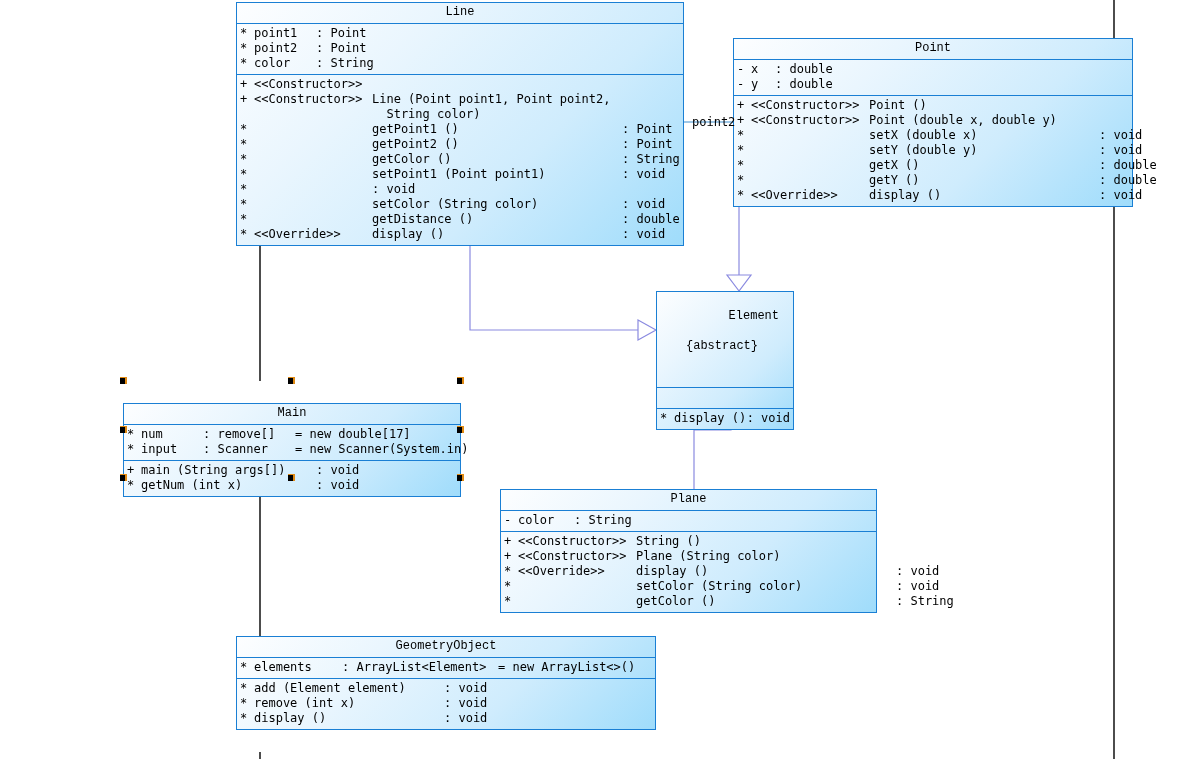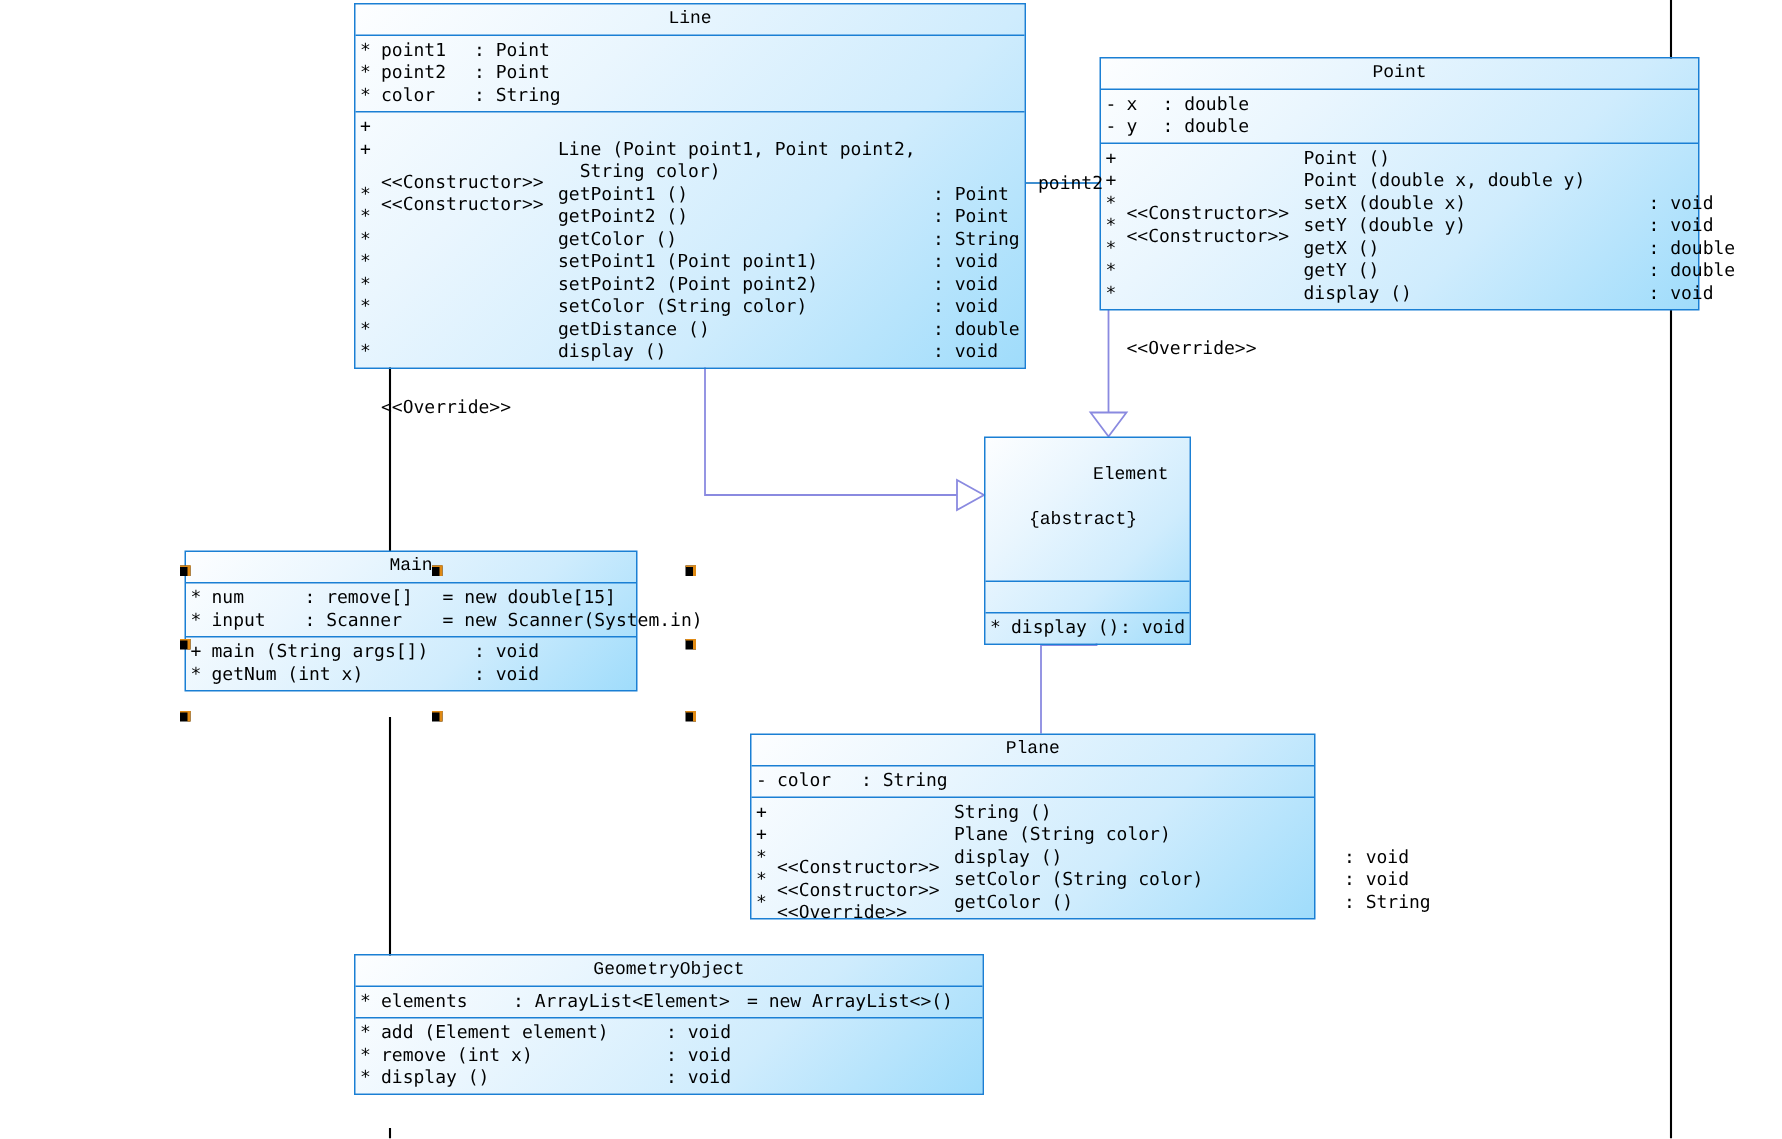--- a/index.html
+++ b/index.html
@@ -44,26 +44,26 @@
   .vis{width:14px;flex:0 0 14px;}
   .stereo{flex:0 0 auto;white-space:pre;}
   .sig{flex:1 1 auto;white-space:pre;overflow:hidden;}
   .ret{flex:0 0 auto;white-space:pre;text-align:left;}
   .empty-comp{height:20px;}
 
   
   #box-line{left:236px;top:2px;width:448px;}
   #box-point{left:733px;top:38px;width:400px;}
   #box-element{left:656px;top:291px;width:138px;}
-  #box-main{left:123px;top:367px;width:302px;}
+  #box-main{left:123px;top:403px;width:338px;}
   #box-plane{left:500px;top:489px;width:377px;}
   #box-geometry{left:236px;top:636px;width:420px;}
 
   
-  .c-stereo{flex:0 0 118px;margin-top:37px;}
+  .c-stereo{flex:0 0 118px;}
   .c-sig-line{flex:0 0 250px;}
   .c-sig-point{flex:0 0 230px;}
   .c-sig-plane{flex:0 0 260px;}
   .c-sig-geo{flex:0 0 190px;}
   .c-sig-main{flex:0 0 175px;}
 
   
   .a-name{flex:0 0 62px;white-space:pre;}
   .a-name-pt{flex:0 0 24px;white-space:pre;}
   .a-name-pl{flex:0 0 56px;white-space:pre;}
@@ -196,21 +196,20 @@
       </div>
       <div class="row">
         <span class="vis">*</span>
         <span class="stereo c-stereo"></span>
         <span class="sig c-sig-line">setPoint1 (Point point1)</span>
         <span class="ret">: void</span>
       </div>
       <div class="row">
         <span class="vis">*</span>
         <span class="stereo c-stereo"></span>
-        <span class="sig c-sig-line">setPoint2 (Point point2)</span>
         <span class="ret">: void</span>
       </div>
       <div class="row">
         <span class="vis">*</span>
         <span class="stereo c-stereo"></span>
         <span class="sig c-sig-line">setColor (String color)</span>
         <span class="ret">: void</span>
       </div>
       <div class="row">
         <span class="vis">*</span>
@@ -308,21 +307,21 @@
 
   <div class="uml" id="box-main">
     <div class="compartment">
       <div class="title">Main</div>
     </div>
     <div class="compartment rows">
       <div class="row">
         <span class="vis">*</span>
         <span class="a-name">num</span>
         <span class="a-type-w">: remove[]</span>
-        <span class="a-def">= new double[15]</span>
+        <span class="a-def">= new double[17]</span>
       </div>
       <div class="row">
         <span class="vis">*</span>
         <span class="a-name">input</span>
         <span class="a-type-w">: Scanner</span>
         <span class="a-def">= new Scanner(System.in)</span>
       </div>
     </div>
     <div class="compartment rows">
       <div class="row">

